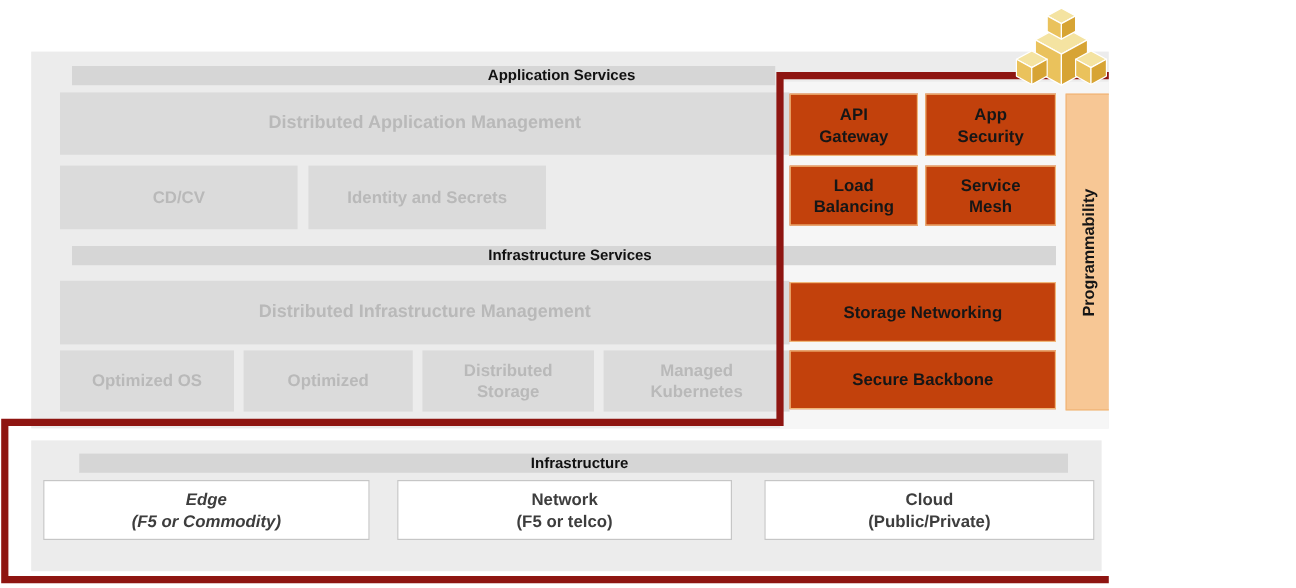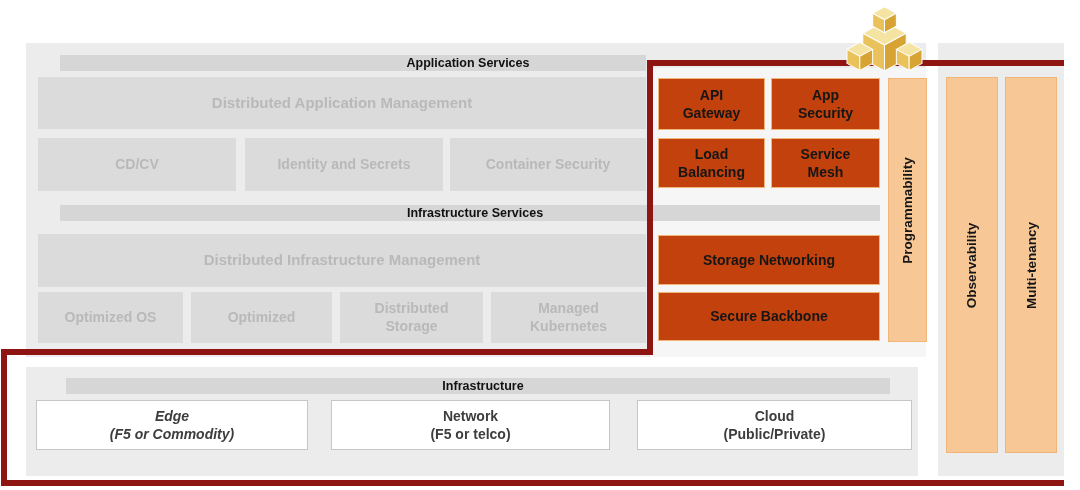--- a/index.html
+++ b/index.html
@@ -1,31 +1,32 @@
 <!DOCTYPE html>
 <html><head>
 <meta charset="utf-8">
 <style>
   html,body{margin:0;padding:0;background:#fff;}
   #stage{
-    position:relative;width:1064px;height:490px;background:#fff;overflow:hidden;
+    position:relative;width:924px;height:490px;background:#fff;overflow:hidden;
     font-family:"Liberation Sans","DejaVu Sans",sans-serif;
   }
   .abs{position:absolute;}
   .panel{position:absolute;background:#ececec;}
   .subpanel{position:absolute;background:#f6f6f6;}
   .bar{position:absolute;height:16px;background:#d6d6d6;}
   .bar-label{
     position:absolute;top:50%;transform:translate(-50%,-50%);
     font-weight:bold;font-size:12.5px;color:#111;white-space:nowrap;
   }
   .gbox{
     position:absolute;background:#dbdbdb;color:#b9b9b9;font-weight:bold;
     display:flex;align-items:center;justify-content:center;text-align:center;
     line-height:1.25;
+    margin-left:12px;
   }
   .gbig{font-size:15px;}
   .gsm{font-size:14px;}
   .obox{
     position:absolute;background:#c2410c;border:1px solid #f0b679;
     color:#161616;font-weight:bold;font-size:14px;line-height:1.3;
     display:flex;align-items:center;justify-content:center;text-align:center;
     box-sizing:border-box;
   }
   .vbar{
@@ -61,21 +62,20 @@
   <div class="bar" style="left:60px;top:205px;width:820px;">
     <span class="bar-label" style="left:415px;">Infrastructure Services</span>
   </div>
   <div class="bar" style="left:66px;top:378px;width:824px;">
     <span class="bar-label" style="left:417px;">Infrastructure</span>
   </div>
 
   <div class="gbox gbig" style="left:38px;top:77px;width:608px;height:52px;">Distributed Application Management</div>
   <div class="gbox gsm" style="left:38px;top:138px;width:198px;height:53px;">CD/CV</div>
   <div class="gbox gsm" style="left:245px;top:138px;width:198px;height:53px;">Identity and Secrets</div>
-  <div class="gbox gsm" style="left:450px;top:138px;width:196px;height:53px;">Container Security</div>
 
   <div class="gbox gbig" style="left:38px;top:234px;width:608px;height:53px;">Distributed Infrastructure Management</div>
   <div class="gbox gsm" style="left:38px;top:292px;width:145px;height:51px;">Optimized OS</div>
   <div class="gbox gsm" style="left:191px;top:292px;width:141px;height:51px;">Optimized</div>
   <div class="gbox gsm pre" style="left:340px;top:292px;width:143px;height:51px;">Distributed
 Storage</div>
   <div class="gbox gsm pre" style="left:491px;top:292px;width:155px;height:51px;">Managed
 Kubernetes</div>
 
   <div class="obox pre" style="left:658px;top:78px;width:107px;height:52px;">API

